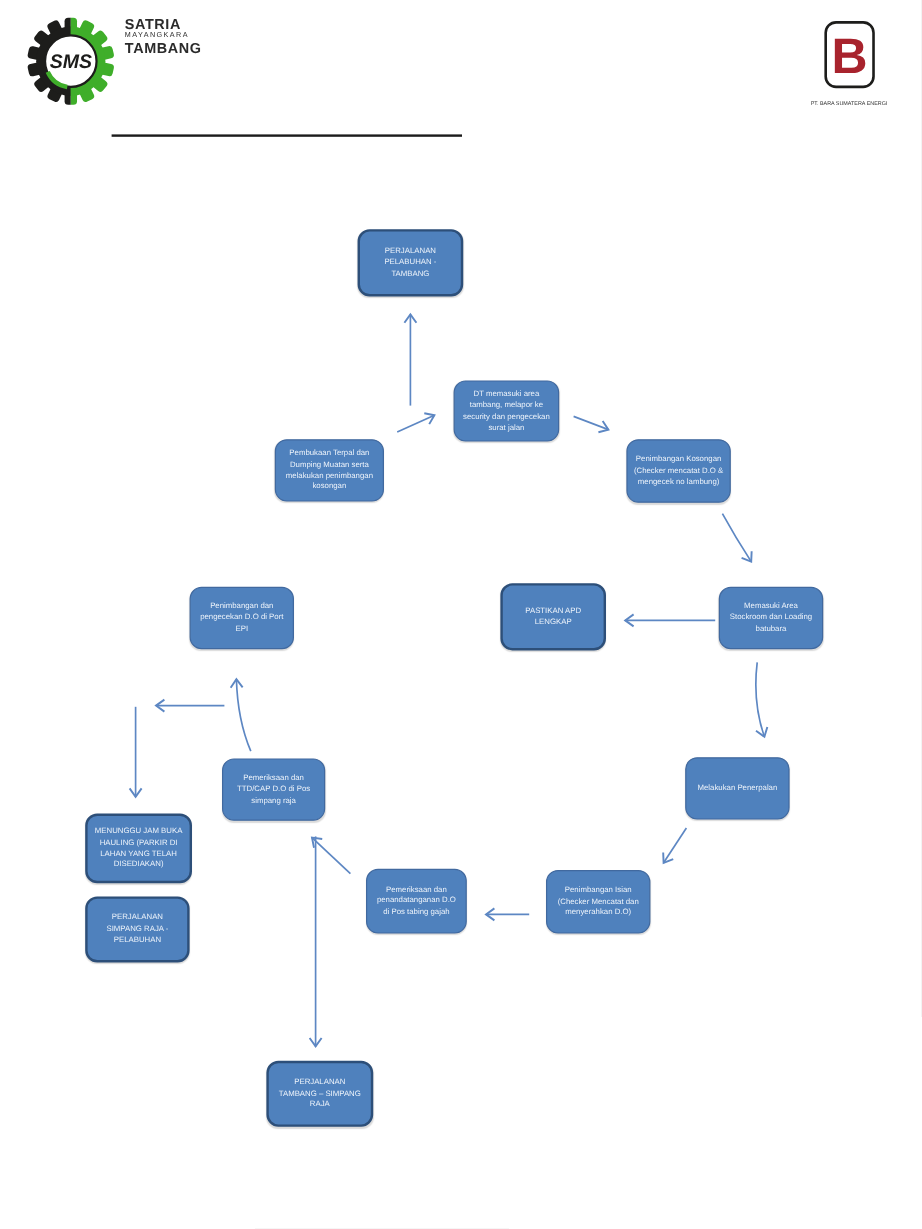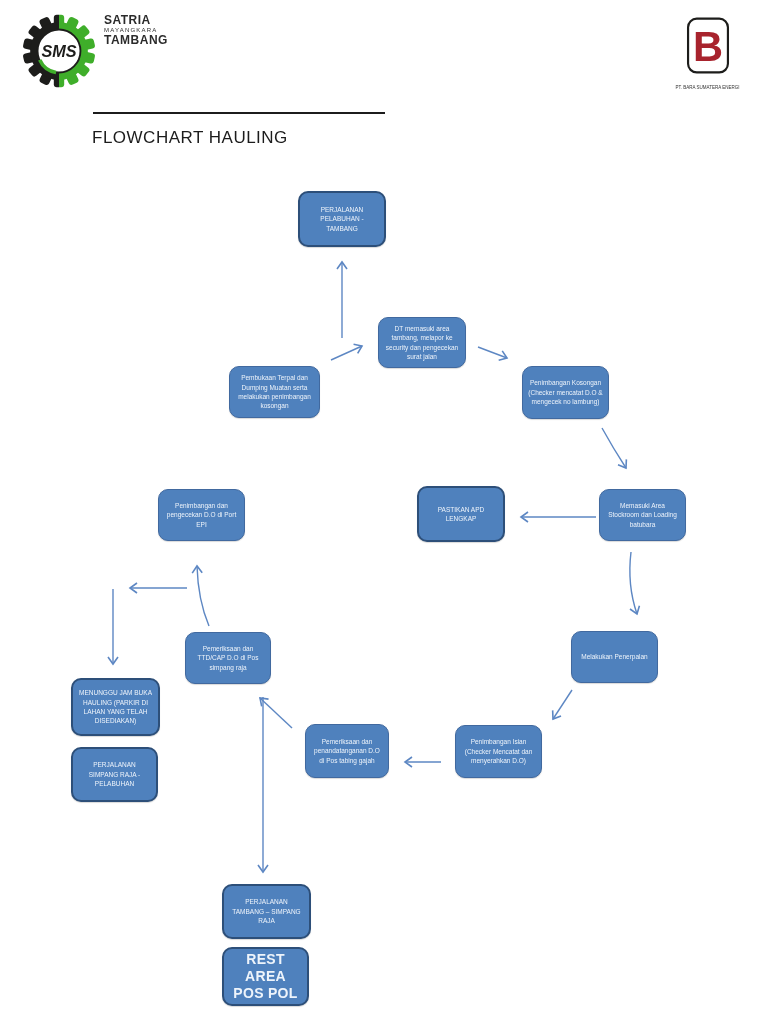--- a/index.html
+++ b/index.html
@@ -101,21 +101,20 @@
 
   <div class="logo-right">
     <svg width="52" height="66" viewBox="0 0 60 76">
       <rect x="7" y="3" width="46" height="62" rx="10" fill="#ffffff" stroke="#1d1d1b" stroke-width="2.5"></rect>
       <text x="30" y="52" text-anchor="middle" font-size="48" font-weight="bold" font-family="Liberation Sans, sans-serif" fill="#a8232d">B</text>
     </svg>
     <span class="caption">PT. BARA SUMATERA ENERGI</span>
   </div>
 
   <div class="title-rule"></div>
-  <div class="page-title">FLOWCHART HAULING</div>
 
   <svg class="arrows" width="768" height="1024" viewBox="0 0 768 1024">
     <defs>
       <marker id="ah" viewBox="-9 -7 11 14" refX="0" refY="0" markerWidth="10" markerHeight="10" orient="auto">
         <path d="M-7,-5 L0,0 L-7,5" fill="none" stroke="#5d87c3" stroke-width="1.6"></path>
       </marker>
     </defs>
     <path class="arrow" d="M342,338 L342,262" marker-end="url(#ah)"></path>
     <path class="arrow" d="M331,360 L362,346" marker-end="url(#ah)"></path>
     <path class="arrow" d="M478,347 L507,358" marker-end="url(#ah)"></path>
@@ -152,15 +151,14 @@
   <div class="node" style="left:158px;top:489px;width:87px;height:52px;">Penimbangan dan pengecekan D.O di Port EPI</div>
 
   <div class="node" style="left:229px;top:366px;width:91px;height:52px;">Pembukaan Terpal dan Dumping Muatan serta melakukan penimbangan kosongan</div>
 
   <div class="node accent" style="left:71px;top:678px;width:89px;height:58px;">MENUNGGU JAM BUKA HAULING (PARKIR DI LAHAN YANG TELAH DISEDIAKAN)</div>
 
   <div class="node accent" style="left:71px;top:747px;width:87px;height:55px;">PERJALANAN SIMPANG RAJA - PELABUHAN</div>
 
   <div class="node accent" style="left:222px;top:884px;width:89px;height:55px;">PERJALANAN TAMBANG – SIMPANG RAJA</div>
 
-  <div class="node accent big" style="left:222px;top:947px;width:87px;height:59px;">REST AREA POS POL</div>
 
 </div>
 
 </body></html>

